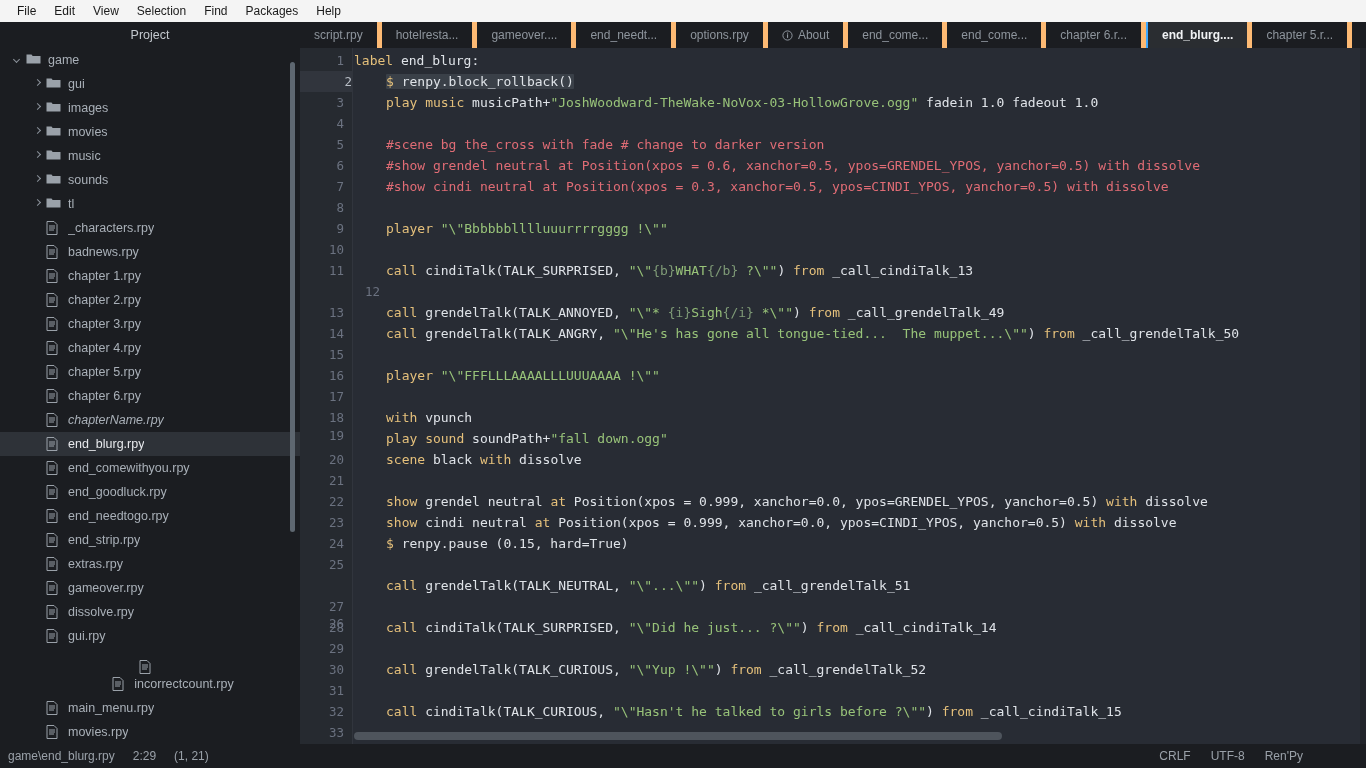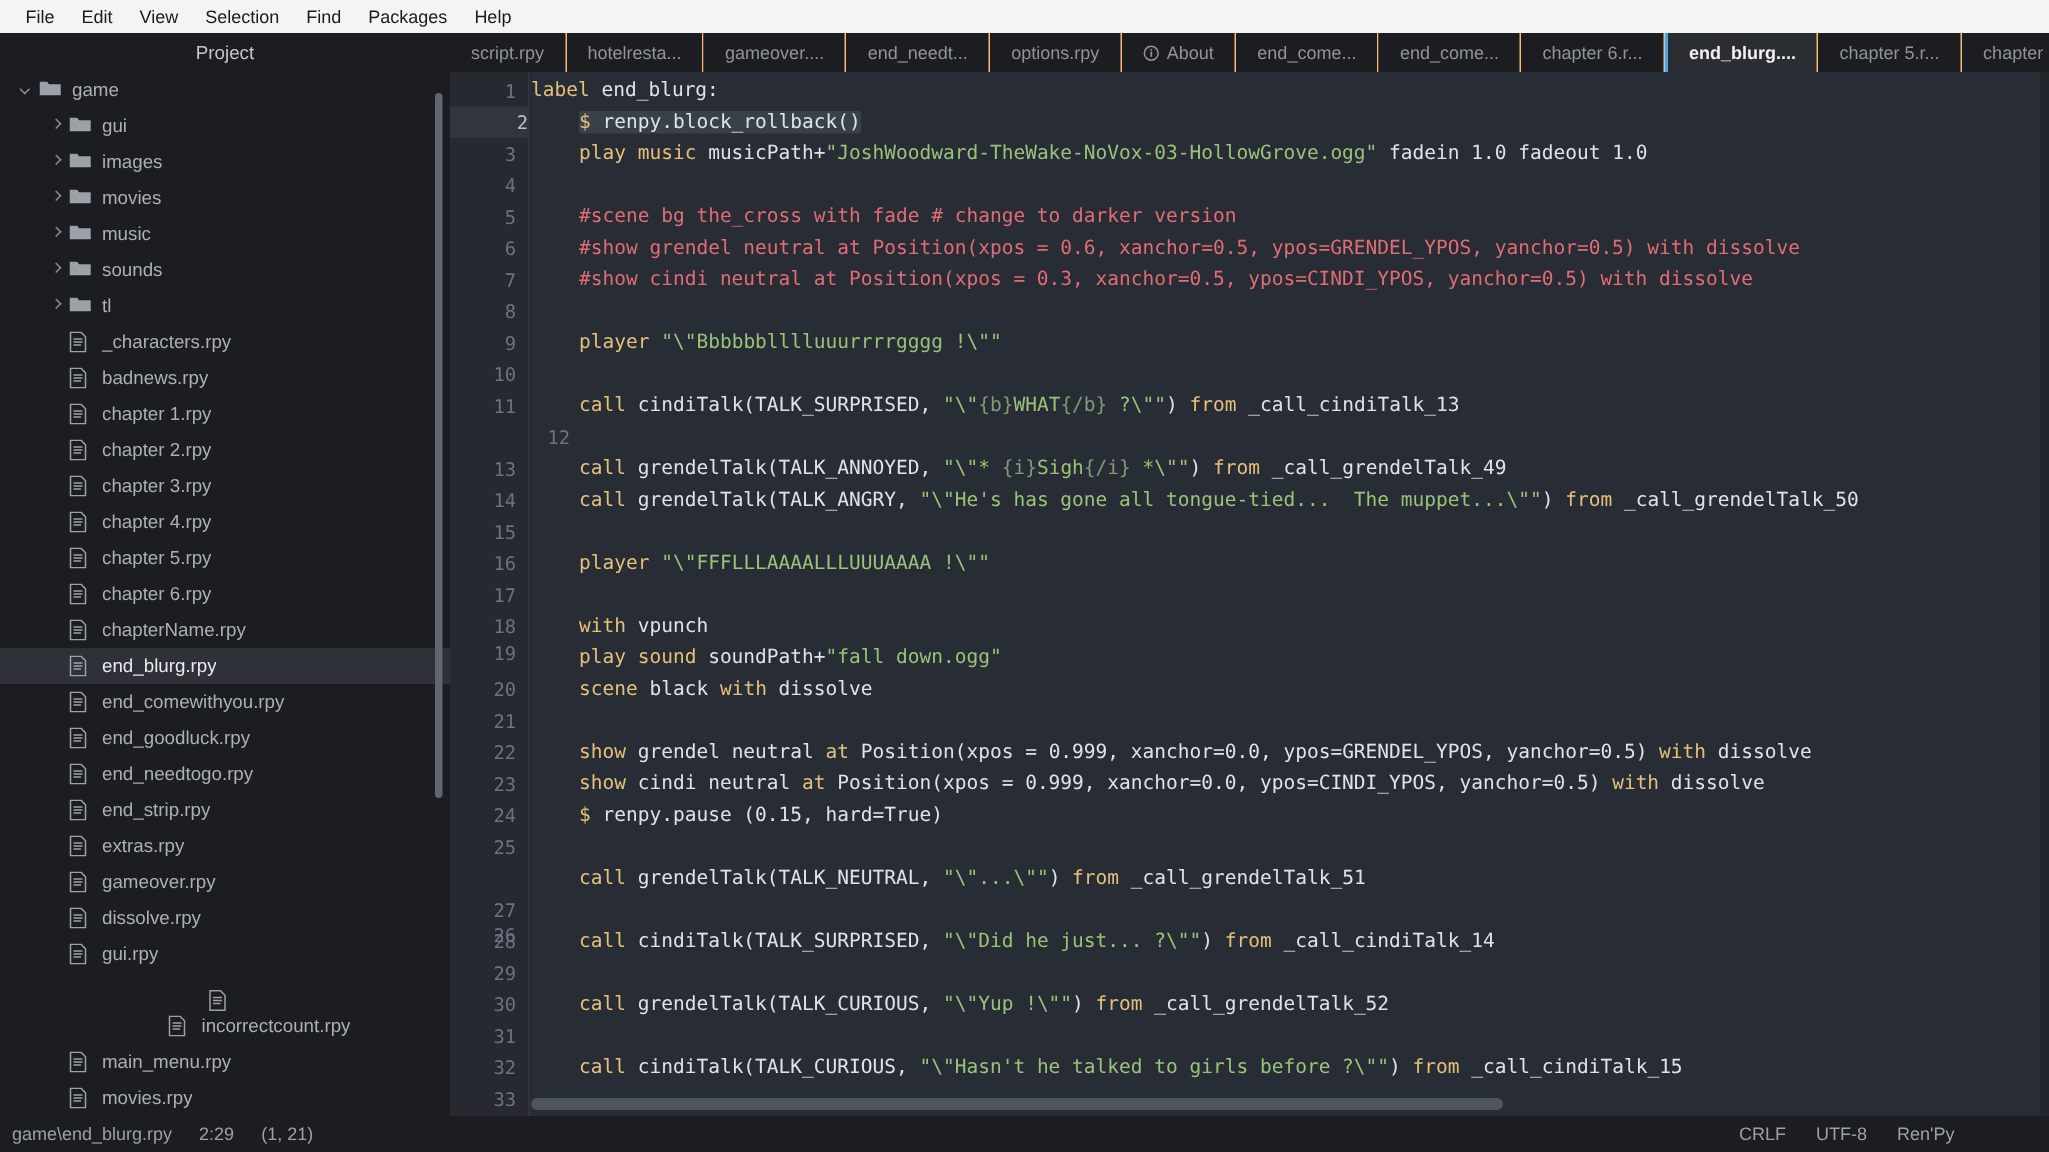--- a/index.html
+++ b/index.html
@@ -93,21 +93,21 @@
     display: flex; align-items: stretch;
     overflow: hidden;
   }
   .tab {
     display: flex; align-items: center;
     padding: 0 14px;
     font-size: 12px;
     color: #8e959d;
     background: #1b1d21;
     white-space: nowrap;
-    border-right: 1px solid #fdba74;
+    border-right: 5px solid #fdba74;
     cursor: default;
     flex: none;
   }
   .tab.active {
     background: #2a2d31;
     color: #f0f2f4;
     font-weight: bold;
     border-left: 2px solid #3ea8ff;
   }
   .tab .info-ic { margin-right: 5px; display: inline-flex; }
@@ -335,21 +335,21 @@
       <div class="tree-row" style="padding-left: 32px;">
         <span class="twisty"></span>
         <span class="ic">
           <svg width="12" height="14" viewBox="0 0 12 14">
             <path d="M1 0.5h7l3 3v10H1z" fill="none" stroke="#9aa1a9" stroke-width="1"></path>
             <path d="M3 5h6M3 7h6M3 9h5" stroke="#9aa1a9" stroke-width="1"></path>
           </svg>
         </span>
         <span class="tree-label">chapter 6.rpy</span>
       </div>
-      <div class="tree-row" style="padding-left: 32px;">
+      <div class="tree-row" style="padding-left: 32px; font-style: italic;">
         <span class="twisty"></span>
         <span class="ic">
           <svg width="12" height="14" viewBox="0 0 12 14">
             <path d="M1 0.5h7l3 3v10H1z" fill="none" stroke="#9aa1a9" stroke-width="1"></path>
             <path d="M3 5h6M3 7h6M3 9h5" stroke="#9aa1a9" stroke-width="1"></path>
           </svg>
         </span>
         <span class="tree-label">chapterName.rpy</span>
       </div>
       <div class="tree-row selected" style="padding-left: 32px;">

